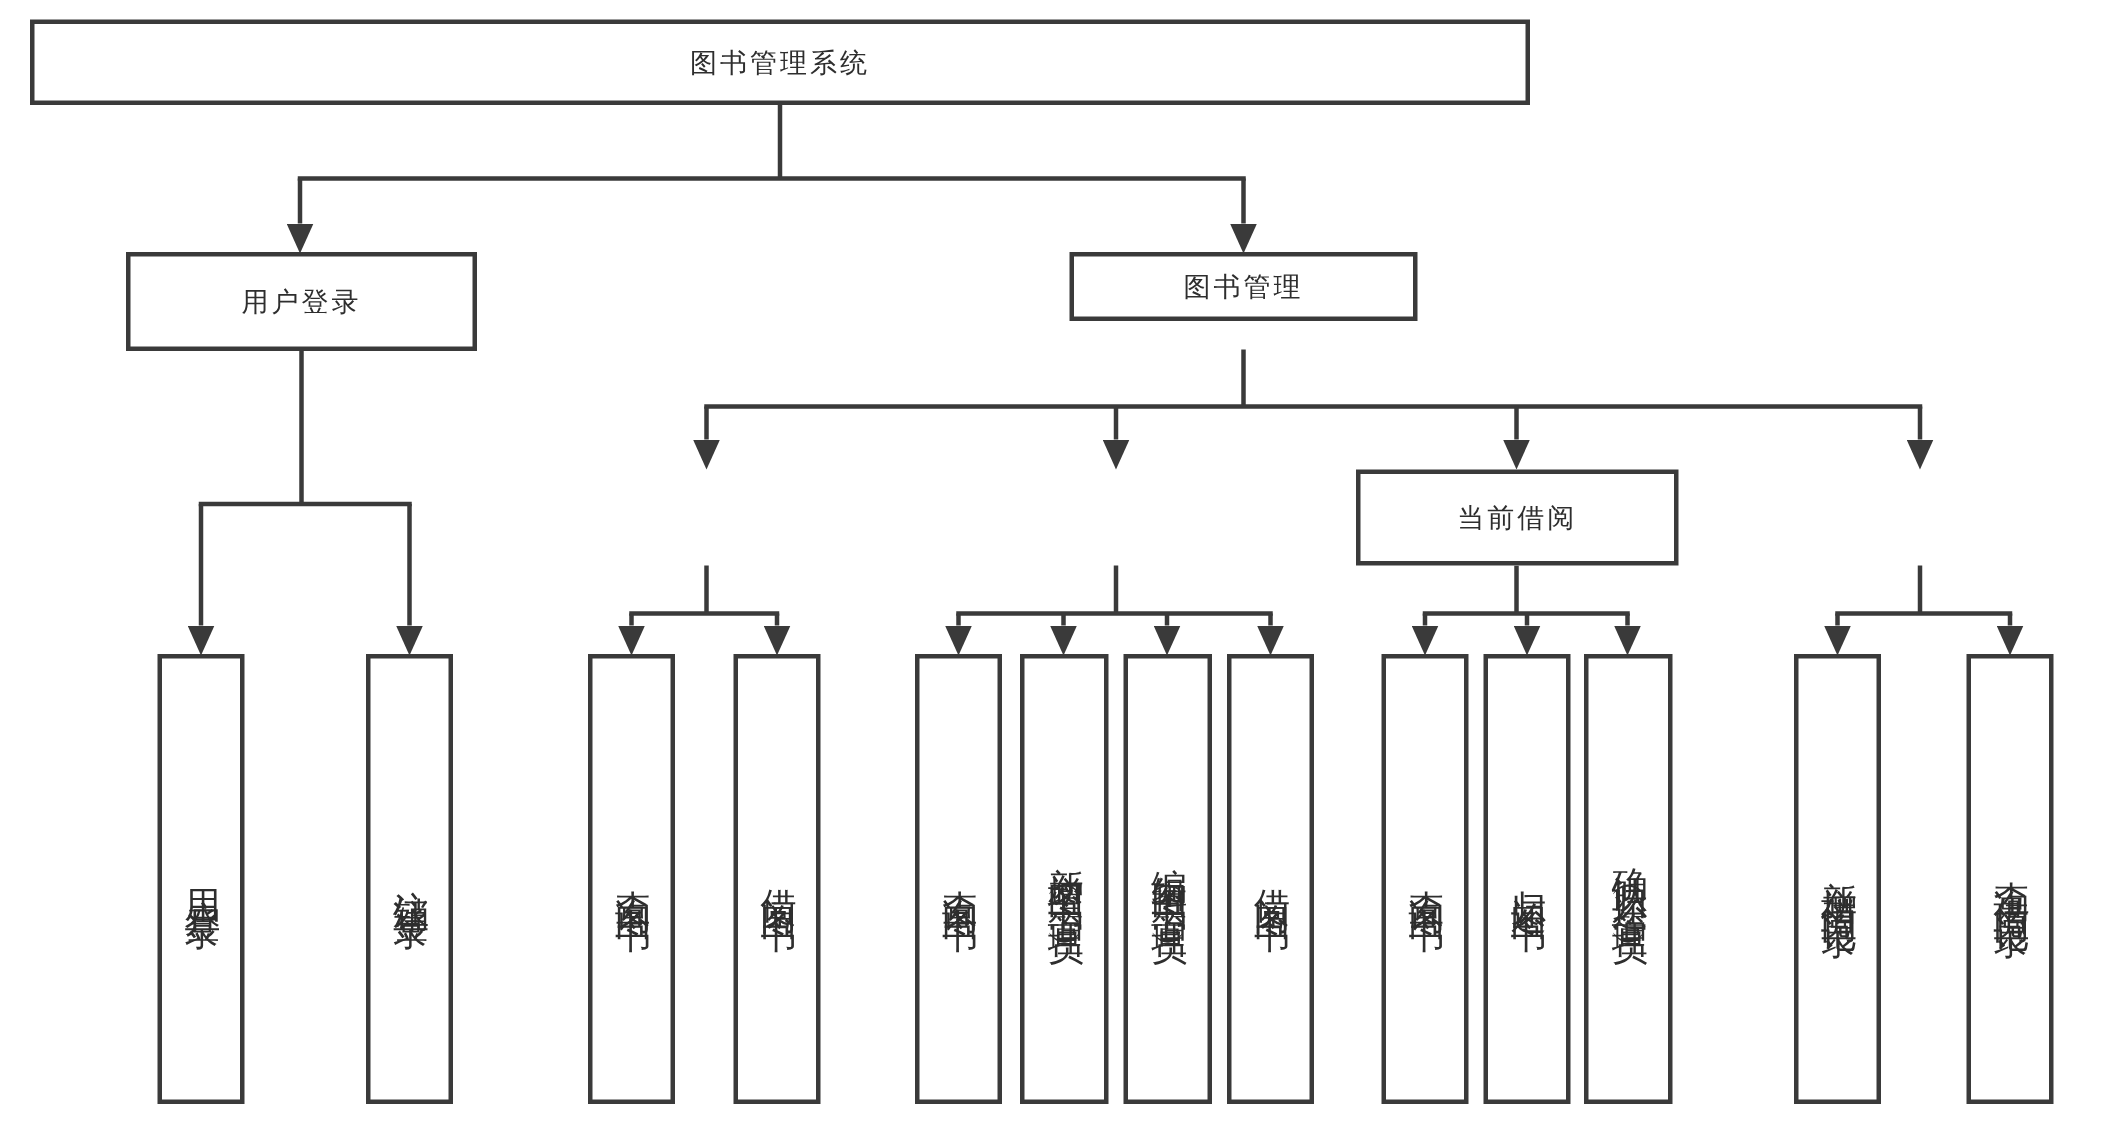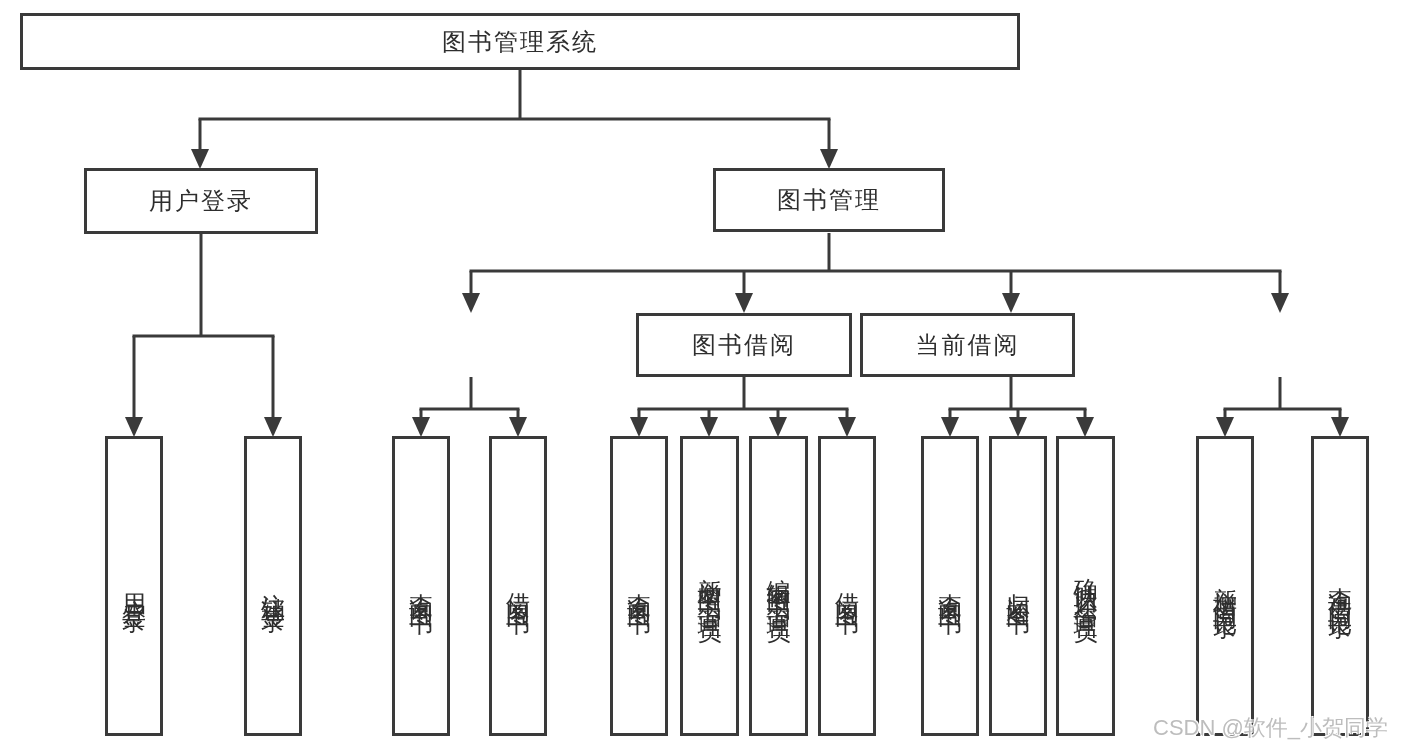--- a/index.html
+++ b/index.html
@@ -7,21 +7,21 @@
     position:relative;width:1405px;height:747px;background:#ffffff;
     font-family:"Liberation Sans","DejaVu Sans",sans-serif;
     color:#2e2e2e;overflow:hidden;
   }
   .connectors{position:absolute;left:0;top:0;width:1405px;height:747px;}
   .connectors line{stroke:var(--line-color,#3a3a3a);stroke-width:3;}
   .box{
     position:absolute;background:#ffffff;border:3px solid var(--line-color,#3a3a3a);
     box-sizing:border-box;display:flex;align-items:center;justify-content:center;
   }
-  .hlabel{font-size:24px;letter-spacing:2px;white-space:nowrap;}
+  .hlabel{font-size:18px;letter-spacing:2px;white-space:nowrap;}
   .vlabel{
     writing-mode:vertical-rl;text-orientation:mixed;
     font-size:24px;letter-spacing:6px;line-height:1;white-space:nowrap;
   }
   .watermark{
     position:absolute;left:1153px;top:713px;z-index:5;
     font-size:22px;color:var(--wm-color,#bdbdbd);white-space:nowrap;
     text-shadow:1px 1px 0 #fff,-1px -1px 0 #fff,1px -1px 0 #fff,-1px 1px 0 #fff;
   }
 </style>
@@ -92,28 +92,25 @@
     </g>
   </svg>
 
   <div class="box" style="left:20px;top:13px;width:1000px;height:57px">
     <span class="hlabel">图书管理系统</span>
   </div>
 
   <div class="box" style="left:84px;top:168px;width:234px;height:66px">
     <span class="hlabel">用户登录</span>
   </div>
-  <div class="box" style="left:713px;top:168px;width:232px;height:64px">
+  <div class="box" style="left:713px;top:168px;width:232px;height:46px">
     <span class="hlabel">图书管理</span>
   </div>
 
-  <div class="box" style="left:636px;top:313px;width:216px;height:64px">
-    <span class="hlabel">图书借阅</span>
-  </div>
-  <div class="box" style="left:860px;top:313px;width:215px;height:64px">
+  <div class="box" style="left:904px;top:313px;width:215px;height:64px">
     <span class="hlabel">当前借阅</span>
   </div>
 
   <div class="box" style="left:105px;top:436px;width:58px;height:300px">
     <span class="vlabel">用户登录</span>
   </div>
   <div class="box" style="left:244px;top:436px;width:58px;height:300px">
     <span class="vlabel">注销登录</span>
   </div>
 
@@ -147,15 +144,14 @@
     <span class="vlabel">确认归还（管理员）</span>
   </div>
 
   <div class="box" style="left:1196px;top:436px;width:58px;height:300px">
     <span class="vlabel">新增借阅记录</span>
   </div>
   <div class="box" style="left:1311px;top:436px;width:58px;height:300px">
     <span class="vlabel">查询借阅记录</span>
   </div>
 
-  <div class="watermark">CSDN @软件_小贺同学</div>
 
 </div>
 
 </body></html>

